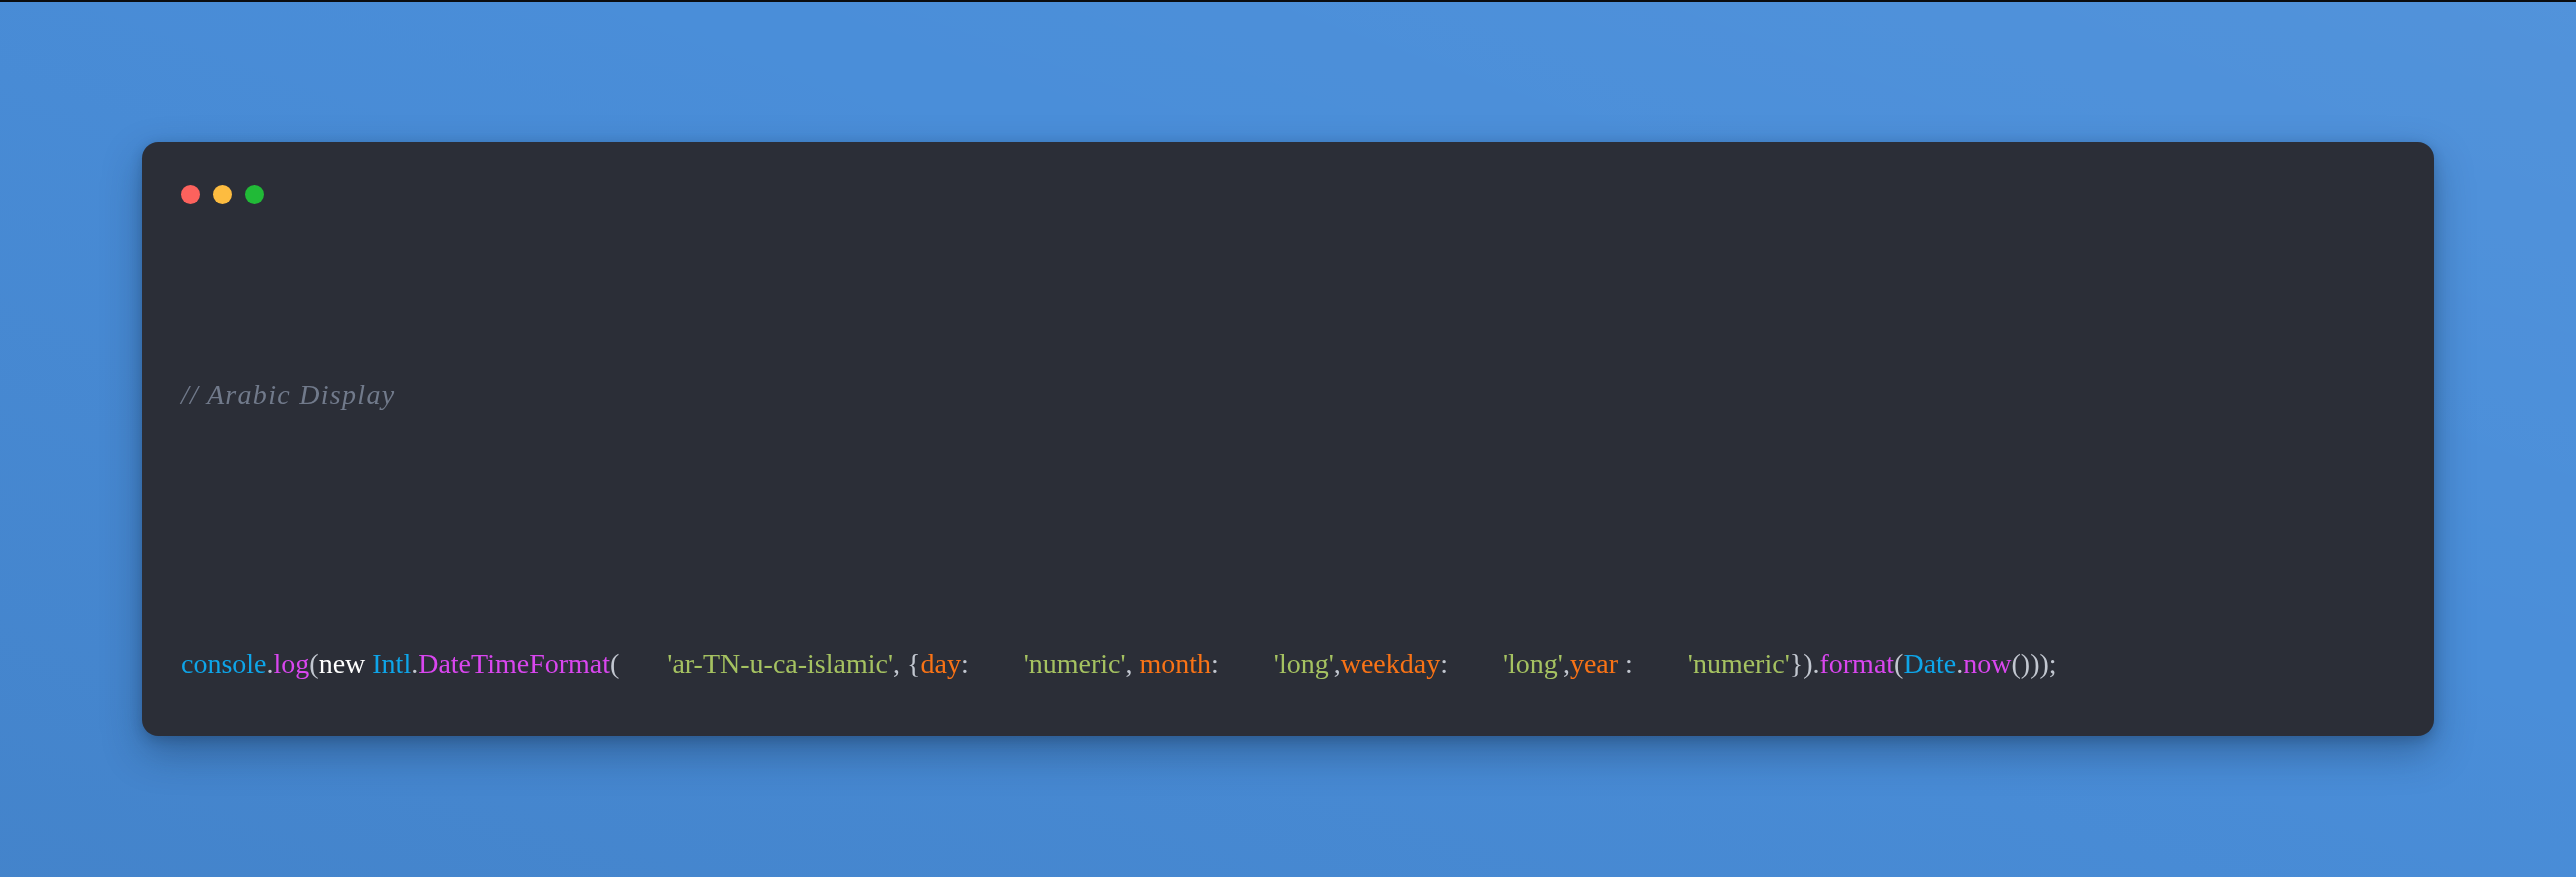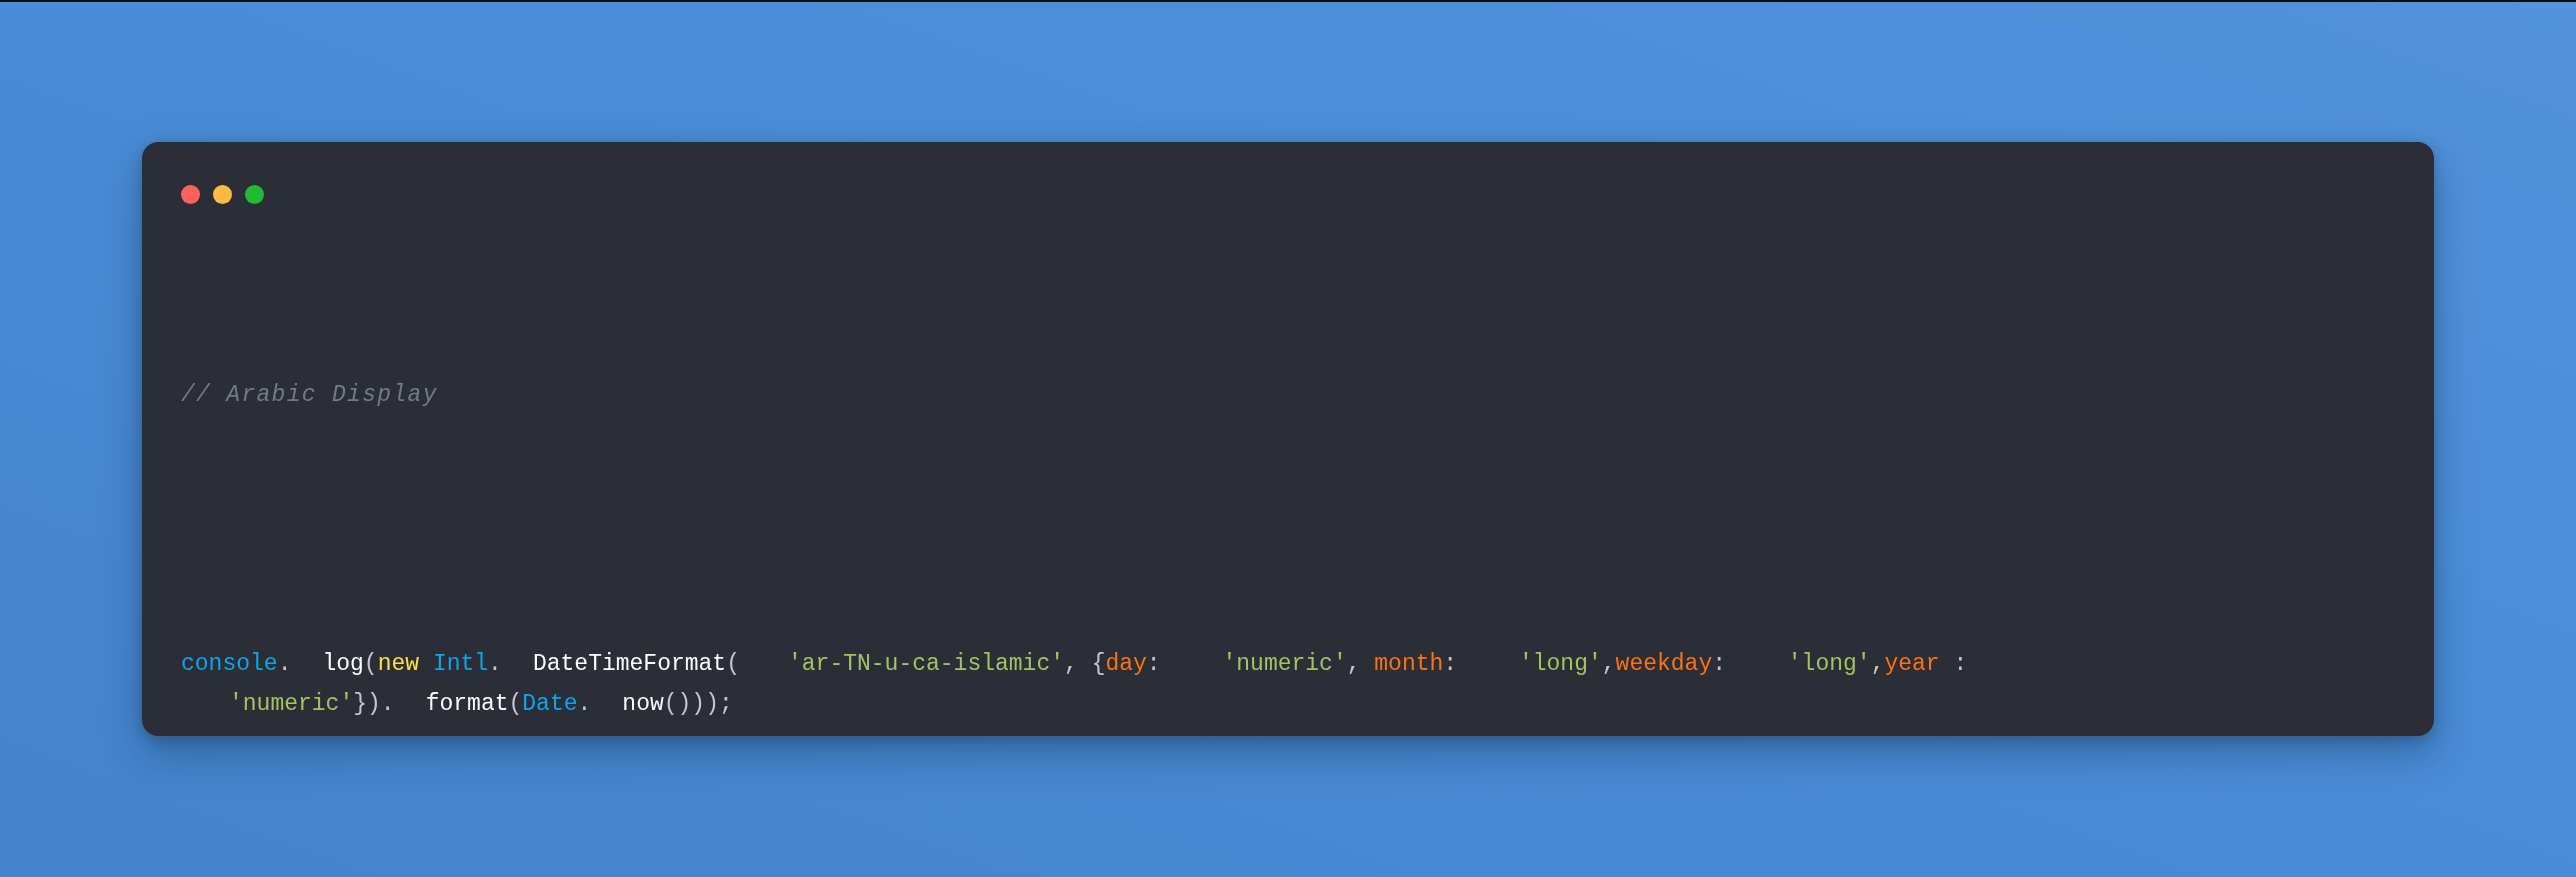--- a/index.html
+++ b/index.html
@@ -77,35 +77,35 @@
   .dot.yellow { background: #fdbc40; }
   .dot.green  { background: #21ba37; }
 
   
   #code-body {
     position: absolute;
     left: 39px;
     top: 73px;
     right: 25px;
     bottom: 12.6px;
-    font-family: Liberation Mono, monospace;
-    font-size: 23px;
+    font-family: Liberation Serif, serif;
+    font-size: 28px;
     line-height: 40px;
     white-space: pre-wrap;
     word-break: break-word;
   }
   .code-line { display: block; }
   .blank-line { display: block; height: 26.4px; }
   .comment-line { display: block; margin-bottom: 2.5px; }
 
   
   .tok-comment { color: #717a8b; font-style: italic; letter-spacing: 1.3px; }
   .tok-object  { color: #0ea5e9; }
-  .tok-method  { color: #ffffff; margin-left: 31px; }
-  .tok-keyword { color: #fde047; }
+  .tok-method  { color: #d946ef; }
+  .tok-keyword { color: #ffffff; }
   .tok-string  { color: #a5c261; margin-left: 48px; }
   .tok-prop    { color: #f97316; }
   .tok-punct   { color: #c2c7d0; }
 </style>
 </head>
 <body>
 
 <div id="wallpaper">
   <div id="wallpaper-shade"></div>
 </div>

